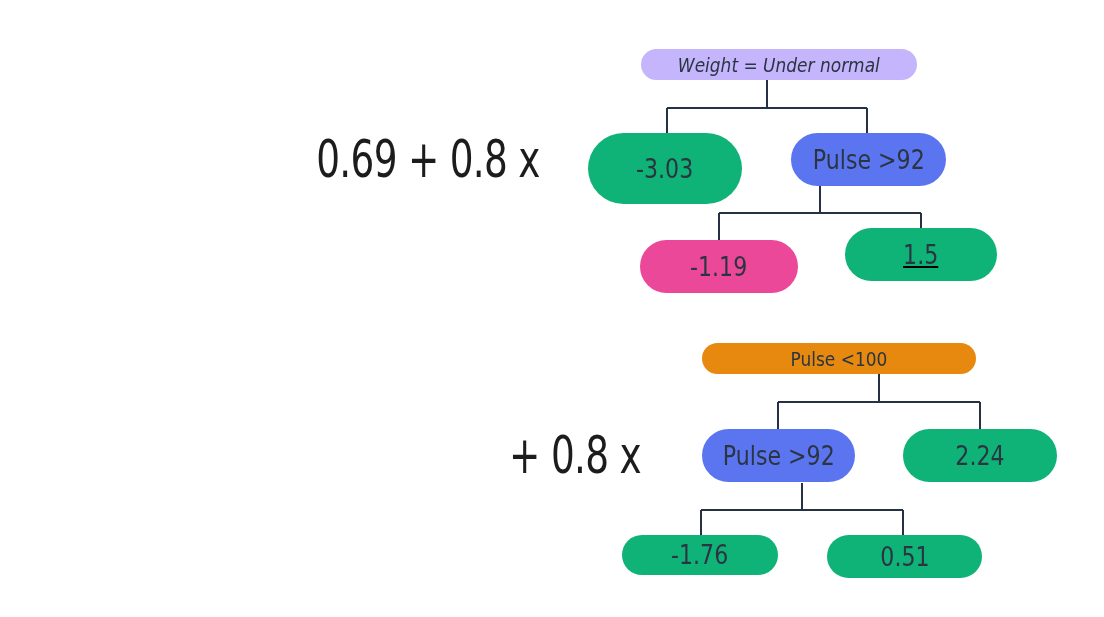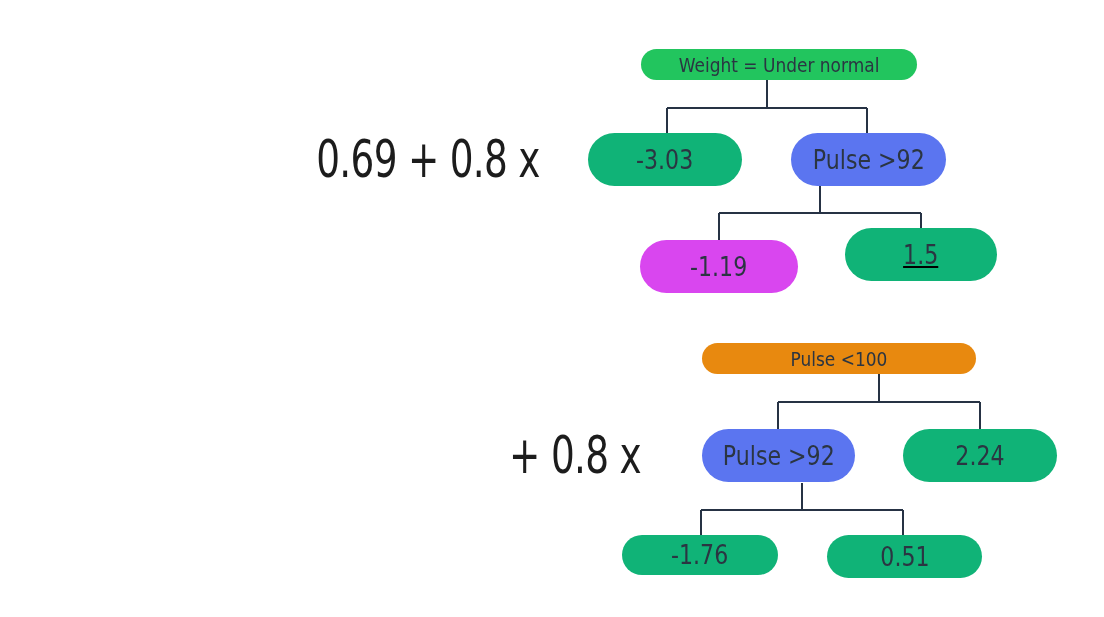--- a/index.html
+++ b/index.html
@@ -55,30 +55,30 @@
 
 <div id="canvas" style="background: rgb(255, 255, 255);">
   <svg id="edge-layer" xmlns="http://www.w3.org/2000/svg">
       <path d="M767 79 V108 M667 108 H867 M667 108 V136 M867 108 V136" stroke="#263244" stroke-width="2" fill="none"></path>
       <path d="M820 186 V213 M719 213 H921 M719 213 V243 M921 213 V243" stroke="#263244" stroke-width="2" fill="none"></path>
       <path d="M879 374 V402 M778 402 H980 M778 402 V432 M980 402 V432" stroke="#263244" stroke-width="2" fill="none"></path>
       <path d="M802 483 V510 M701 510 H903 M701 510 V538 M903 510 V538" stroke="#263244" stroke-width="2" fill="none"></path>
     </svg>
   <div class="formula formula-1" style="color: rgb(28, 28, 28);">0.69 + 0.8 x</div>
   <div class="formula formula-2" style="color: rgb(28, 28, 28);">+ 0.8 x</div>
-<div class="tree-node node-root" style="left: 641px; top: 49px; width: 276px; height: 31px; background: #22c55e;">
+<div class="tree-node node-root" style="left: 641px; top: 49px; width: 276px; height: 31px; background: #c4b5fd; font-style: italic;">
       <span class="label" style="color: rgb(43, 53, 66);">Weight = Under normal</span>
     </div>
-    <div class="tree-node node-leaf" style="left: 588px; top: 133px; width: 154px; height: 53px; background: rgb(16, 179, 119);">
+    <div class="tree-node node-leaf" style="left: 588px; top: 133px; width: 154px; height: 71px; background: rgb(16, 179, 119);">
       <span class="label" style="color: rgb(43, 53, 66);">-3.03</span>
     </div>
     <div class="tree-node node-internal" style="left: 791px; top: 133px; width: 155px; height: 53px; background: rgb(91, 117, 240);">
       <span class="label" style="color: rgb(43, 53, 66);">Pulse &gt;92</span>
     </div>
-    <div class="tree-node node-leaf" style="left: 640px; top: 240px; width: 158px; height: 53px; background: #d946ef;">
+    <div class="tree-node node-leaf" style="left: 640px; top: 240px; width: 158px; height: 53px; background: #ec4899;">
       <span class="label" style="color: rgb(43, 53, 66);">-1.19</span>
     </div>
     <div class="tree-node node-leaf" style="left: 845px; top: 228px; width: 152px; height: 53px; background: rgb(16, 179, 119); text-decoration: underline;">
       <span class="label" style="color: rgb(43, 53, 66);">1.5</span>
     </div>
     <div class="tree-node node-root" style="left: 702px; top: 343px; width: 274px; height: 31px; background: rgb(232, 137, 15); text-align: right;">
       <span class="label" style="color: rgb(43, 53, 66);">Pulse &lt;100</span>
     </div>
     <div class="tree-node node-internal" style="left: 702px; top: 429px; width: 153px; height: 53px; background: rgb(91, 117, 240);">
       <span class="label" style="color: rgb(43, 53, 66);">Pulse &gt;92</span>

